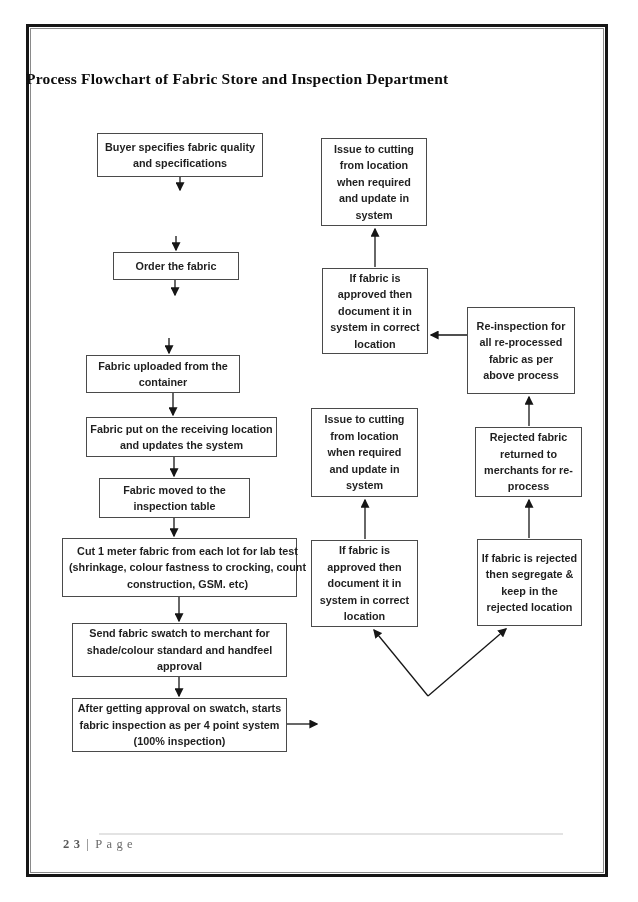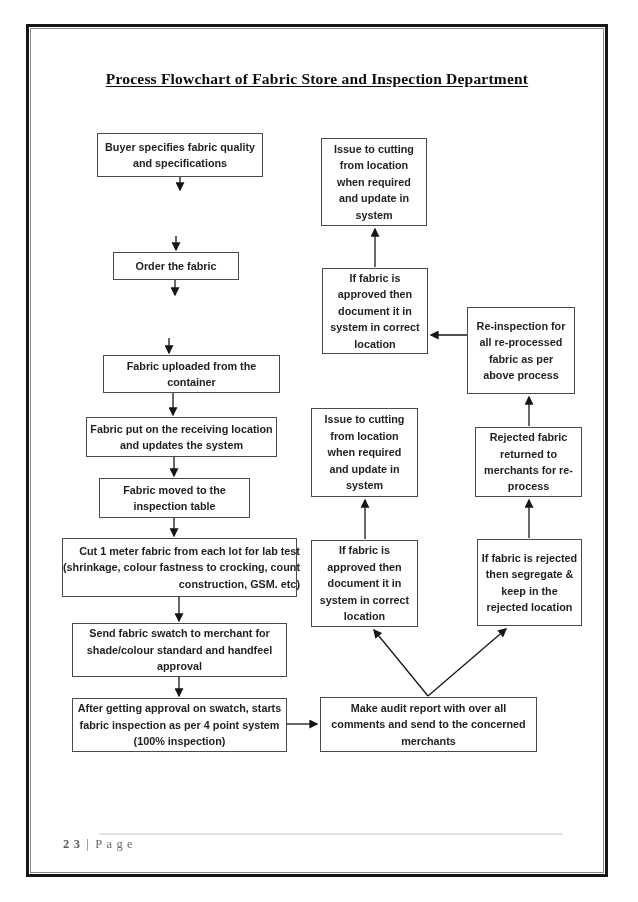--- a/index.html
+++ b/index.html
@@ -1,32 +1,32 @@
 <!DOCTYPE html>
 <html><head>
 <meta charset="utf-8">
 <style>
   html,body{margin:0;padding:0;background:#fff;}
   .page{position:relative;width:638px;height:902px;background:#ffffff;overflow:hidden;
         font-family:"Liberation Sans",sans-serif;}
   .page-frame{position:absolute;left:26px;top:24px;width:582px;height:853px;
         border:3px solid #161616;box-sizing:border-box;}
   .page-frame::after{content:"";position:absolute;inset:1px;border:1px solid #8a8a8a;}
-  .doc-title{position:absolute;left:26px;right:30px;top:70px;text-align:center;
+  .doc-title{position:absolute;left:26px;right:30px;top:70px;text-align:left;
         font-family:"Liberation Serif",serif;font-weight:bold;font-size:15.5px;color:#0d0d0d;
-        text-decoration:underline;text-underline-offset:2px;letter-spacing:.2px;}
+        text-underline-offset:2px;letter-spacing:.2px;}
   .node{position:absolute;box-sizing:border-box;background:#fff;border:1.2px solid #4a4a4a;
         display:flex;align-items:center;justify-content:center;text-align:center;
         font-size:10.8px;line-height:16.4px;color:#1f1f1f;white-space:pre;padding:1px 2px;font-weight:bold;}
-  .node.left-align{justify-content:flex-start;text-align:right;padding-left:0;}
+  .node.left-align{justify-content:flex-start;text-align:center;padding-left:6px;}
   #n-buyer{left:97px;top:133px;width:166px;height:44px}
   #n-approval{left:81px;top:192px;width:190px;height:44px}
   #n-order{left:113px;top:252px;width:126px;height:28px}
   #n-receiving{left:112px;top:297px;width:114px;height:41px}
-  #n-uploaded{left:103px;top:355px;width:177px;height:38px}
+  #n-uploaded{left:86px;top:355px;width:154px;height:38px}
   #n-put{left:86px;top:417px;width:191px;height:40px}
   #n-moved{left:99px;top:478px;width:151px;height:40px}
   #n-cut{left:62px;top:538px;width:235px;height:59px}
   #n-swatch{left:72px;top:623px;width:215px;height:54px}
   #n-after{left:72px;top:698px;width:215px;height:54px}
   #n-issue-top{left:321px;top:138px;width:106px;height:88px}
   #n-approved-top{left:322px;top:268px;width:106px;height:86px}
   #n-reinspect{left:467px;top:307px;width:108px;height:87px}
   #n-issue-bottom{left:311px;top:408px;width:107px;height:89px}
   #n-rejected-returned{left:475px;top:427px;width:107px;height:70px}
@@ -118,19 +118,16 @@
 process</div>
   <div class="node" id="n-approved-bottom">If fabric is
 approved then
 document it in
 system in correct
 location</div>
   <div class="node" id="n-rejected-keep">If fabric is rejected
 then segregate &amp;
 keep in the
 rejected location</div>
-  <div class="node" id="n-audit">Make audit report with over all
-comments and send to the concerned
-merchants</div>
 
   <div class="footer-rule"></div>
   <div class="footer-text"><span class="num">23</span><span class="sep">|</span><span>Page</span></div>
 </div>
 
 </body></html>

